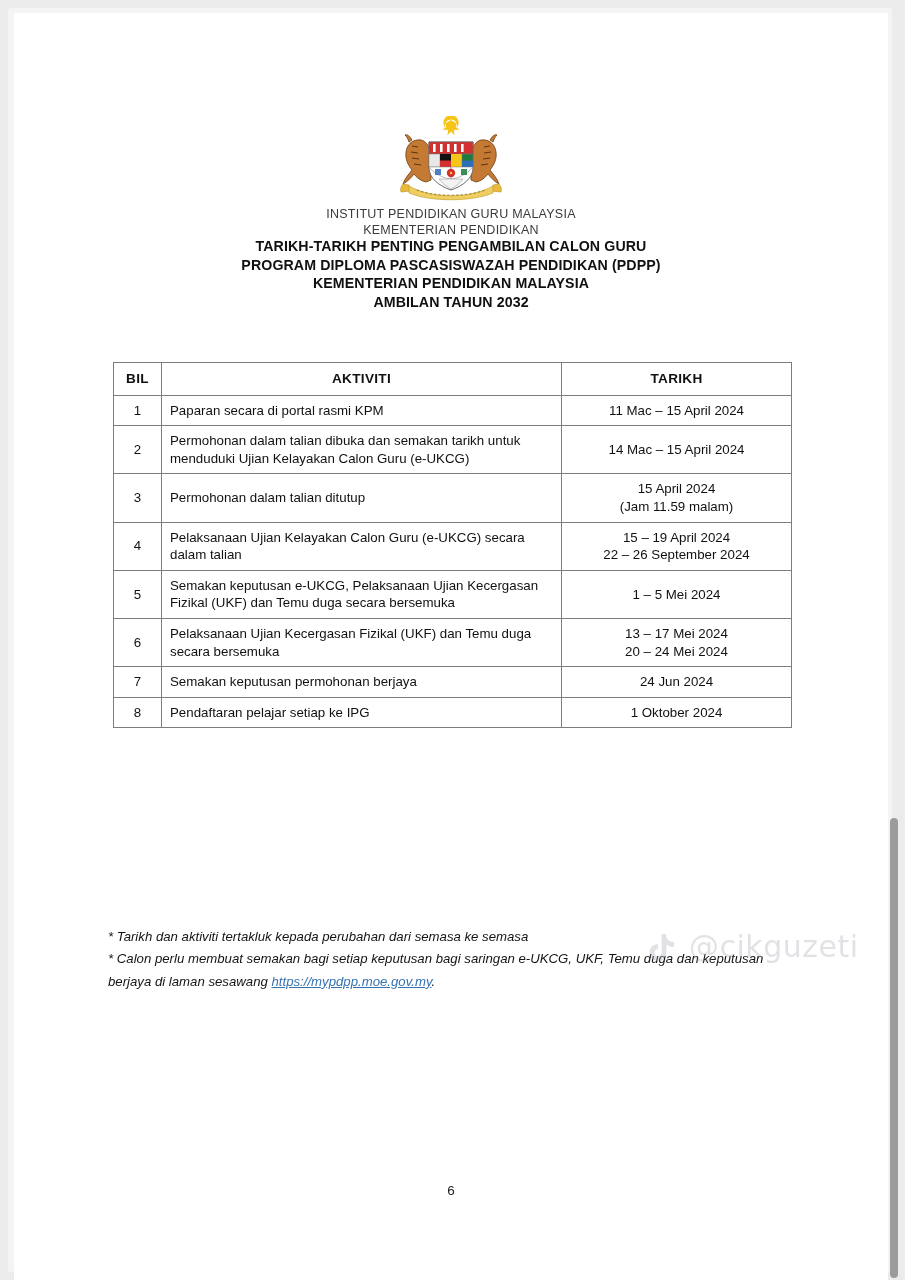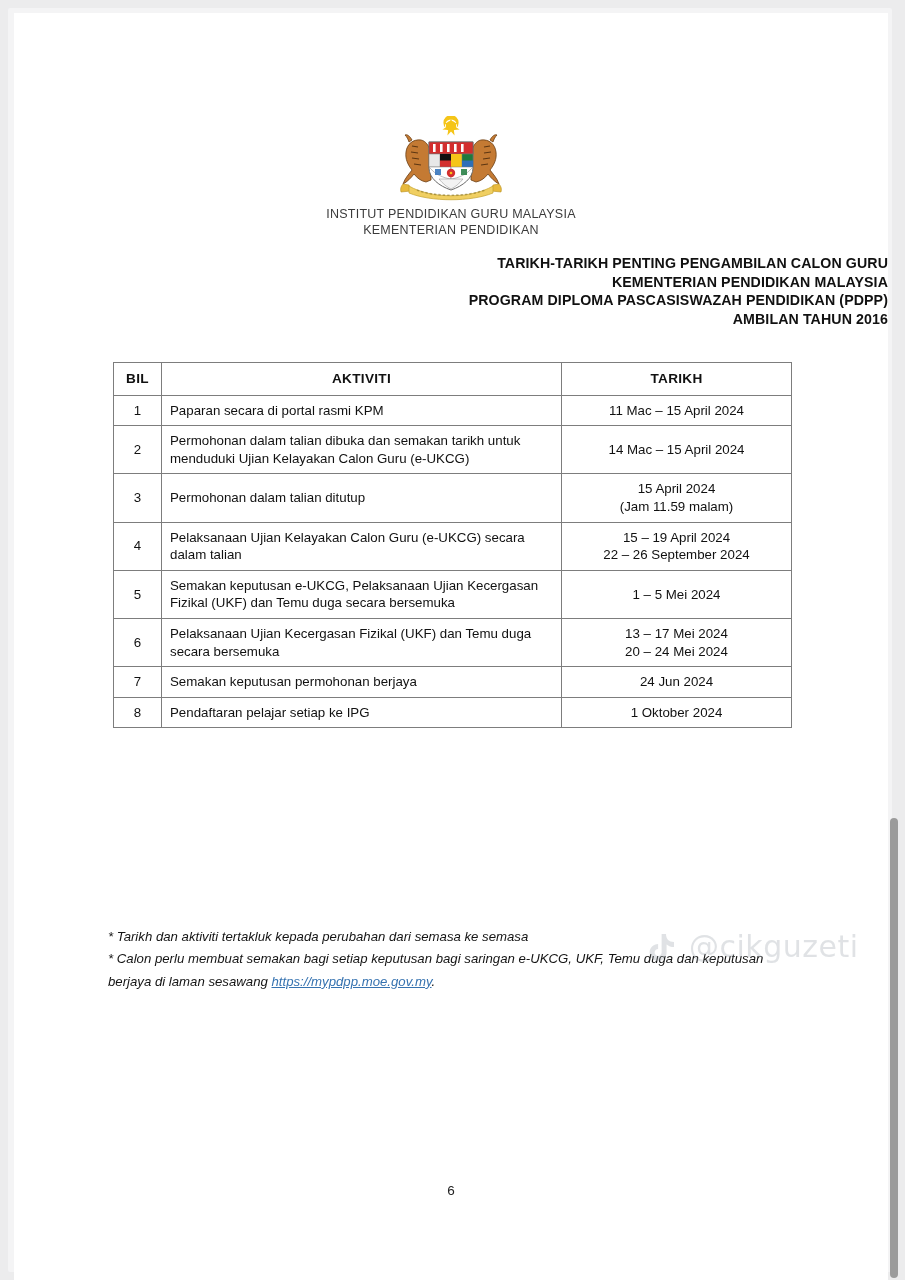--- a/index.html
+++ b/index.html
@@ -61,23 +61,23 @@
     color: #3b3b3b;
     font-size: 12.5px;
     letter-spacing: 0.25px;
     line-height: 15.5px;
   }
 
   
   #title-block {
     position: absolute;
     left: 0;
-    top: 241px;
-    width: 874px;
-    text-align: right;
+    top: 224px;
+    width: 874px;
+    text-align: center;
     font-weight: bold;
     font-size: 14.2px;
     line-height: 18.6px;
     color: #111111;
     letter-spacing: 0.1px;
   }
 
   
   #schedule-table {
     position: absolute;
@@ -268,23 +268,23 @@
       </svg>
     </div>
 
     <div id="org-lines">
       <div>INSTITUT PENDIDIKAN GURU MALAYSIA</div>
       <div>KEMENTERIAN PENDIDIKAN</div>
     </div>
 
     <div id="title-block">
       <div>TARIKH-TARIKH PENTING PENGAMBILAN CALON GURU</div>
+      <div>PROGRAM DIPLOMA PASCASISWAZAH PENDIDIKAN (PDPP)</div>
       <div>KEMENTERIAN PENDIDIKAN MALAYSIA</div>
-      <div>PROGRAM DIPLOMA PASCASISWAZAH PENDIDIKAN (PDPP)</div>
-      <div>AMBILAN TAHUN 2016</div>
+      <div>AMBILAN TAHUN 2032</div>
     </div>
 
     <table id="schedule-table">
       <thead>
         <tr>
           <th class="col-bil">BIL</th>
           <th class="col-akt" style="text-align:center">AKTIVITI</th>
           <th class="col-tar">TARIKH</th>
         </tr>
       </thead>

